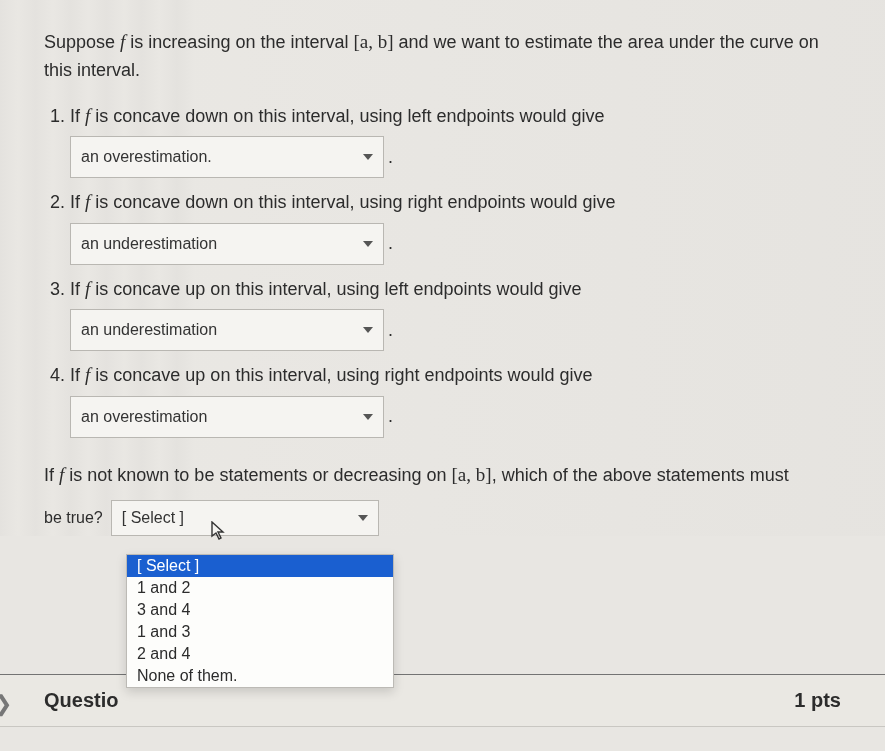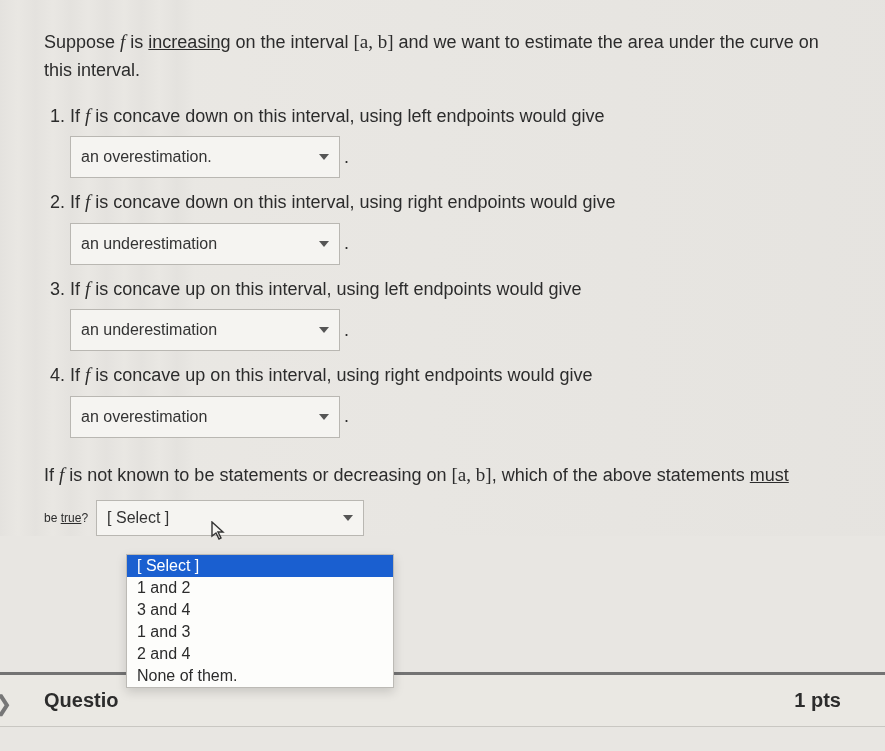--- a/index.html
+++ b/index.html
@@ -24,21 +24,21 @@
       rgba(200,198,195,0.15) 16%, rgba(235,233,228,0.1) 18%,
       rgba(200,198,195,0.15) 20%, rgba(235,233,228,0.1) 22%,
       rgba(200,198,195,0.1) 100%),
       #e9e7e3;
   }
   .intro {
     font-size: 18px;
     line-height: 1.5;
     margin-bottom: 18px;
   }
-  .under { text-decoration: underline; }
+  .under { }
   .math-f { font-family: "Times New Roman", serif; font-style: italic; font-size: 19px; }
   .math { font-family: "Times New Roman", serif; font-size: 19px; }
   ol.items {
     list-style: decimal;
     padding-left: 26px;
     margin: 0 0 14px 0;
   }
   ol.items > li {
     font-size: 18px;
     line-height: 1.5;
@@ -49,21 +49,21 @@
     align-items: center;
     margin-top: 6px;
   }
   .select {
     display: flex;
     align-items: center;
     justify-content: space-between;
     background: #f5f4f1;
     border: 1px solid #b9b7b2;
     padding: 8px 10px;
-    width: 270px;
+    width: 314px;
     font-size: 16px;
     color: #333;
     cursor: pointer;
   }
   .select.wide { width: 268px; }
   .chevron {
     width: 0; height: 0;
     border-left: 5px solid transparent;
     border-right: 5px solid transparent;
     border-top: 6px solid #555;
@@ -74,21 +74,21 @@
     font-size: 18px;
     line-height: 1.6;
     margin-top: 22px;
   }
   .final-row {
     display: flex;
     align-items: center;
     margin-top: 10px;
     position: relative;
   }
-  .betrue { font-size: 12px; margin-right: 8px; }
+  .betrue { font-size: 16px; margin-right: 8px; }
   .dropdown-open {
     position: absolute;
     left: 126px;
     top: 554px;
     width: 268px;
     background: #fdfdfb;
     border: 1px solid #bcbab5;
     box-shadow: 0 4px 10px rgba(0,0,0,0.15);
     z-index: 10;
     font-size: 16px;
@@ -106,21 +106,21 @@
     left: 211px;
     top: 521px;
     z-index: 20;
     pointer-events: none;
   }
   .question-footer {
     position: absolute;
     bottom: 24px;
     left: 0;
     right: 0;
-    border-top: 3px solid #737373;
+    border-top: 1px solid #737373;
     border-bottom: 1px solid #c9c7c2;
     padding: 14px 44px;
     display: flex;
     justify-content: space-between;
     font-size: 20px;
     font-weight: 600;
     background: rgba(235,233,228,0.6);
   }
   .left-arrow {
     position: absolute;

